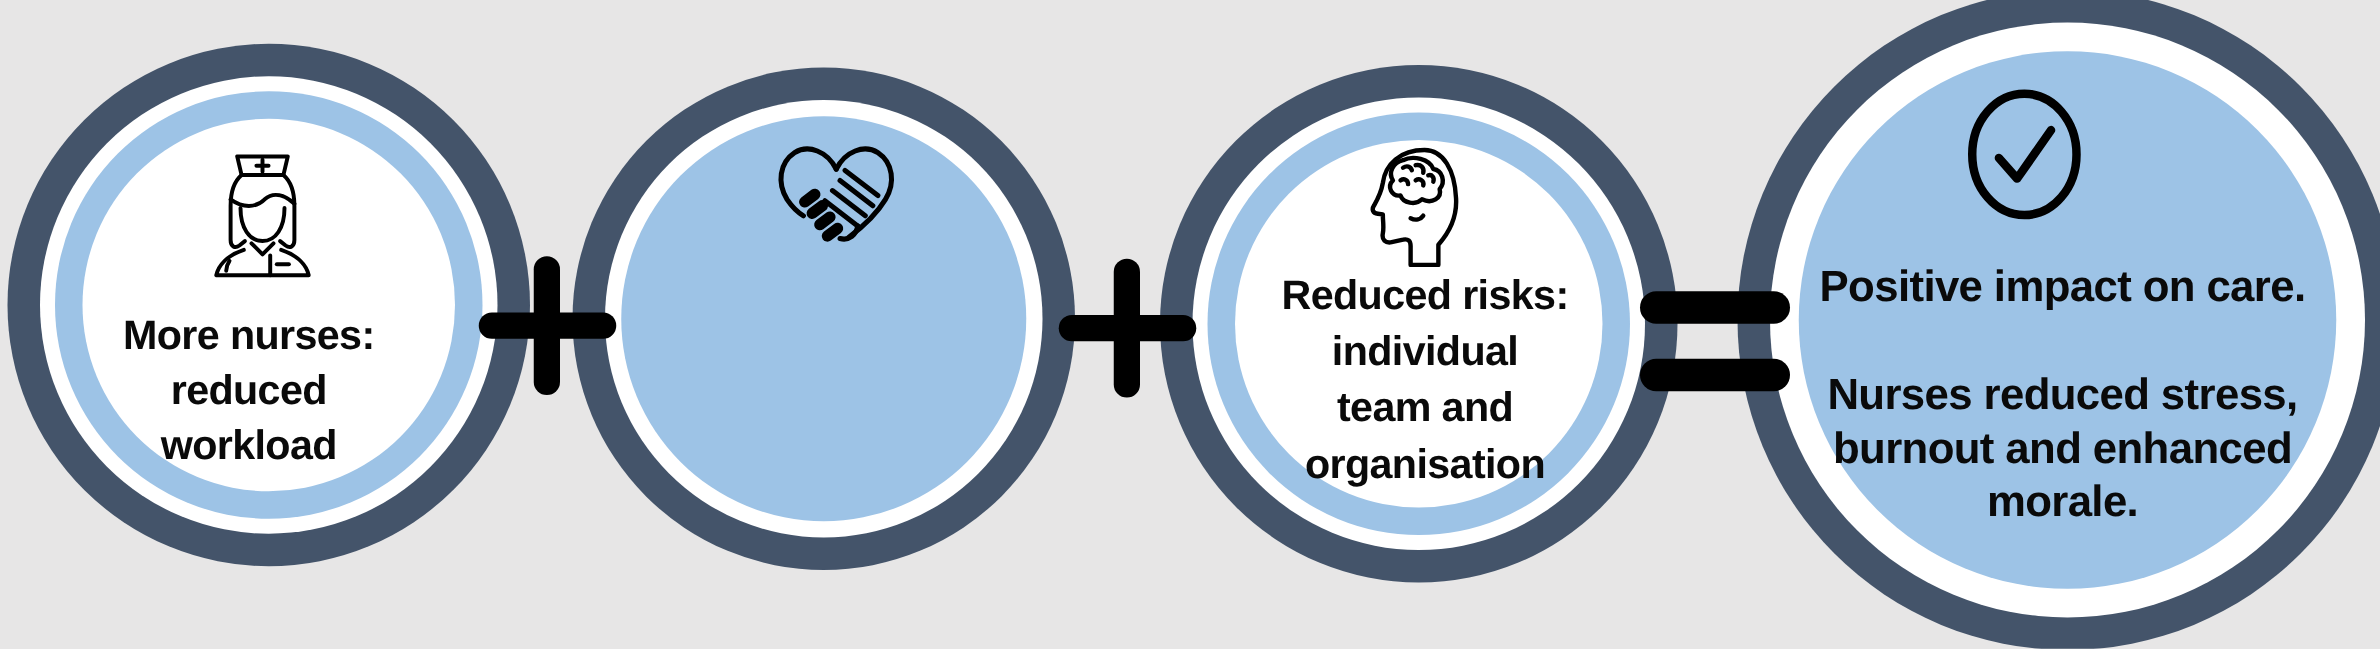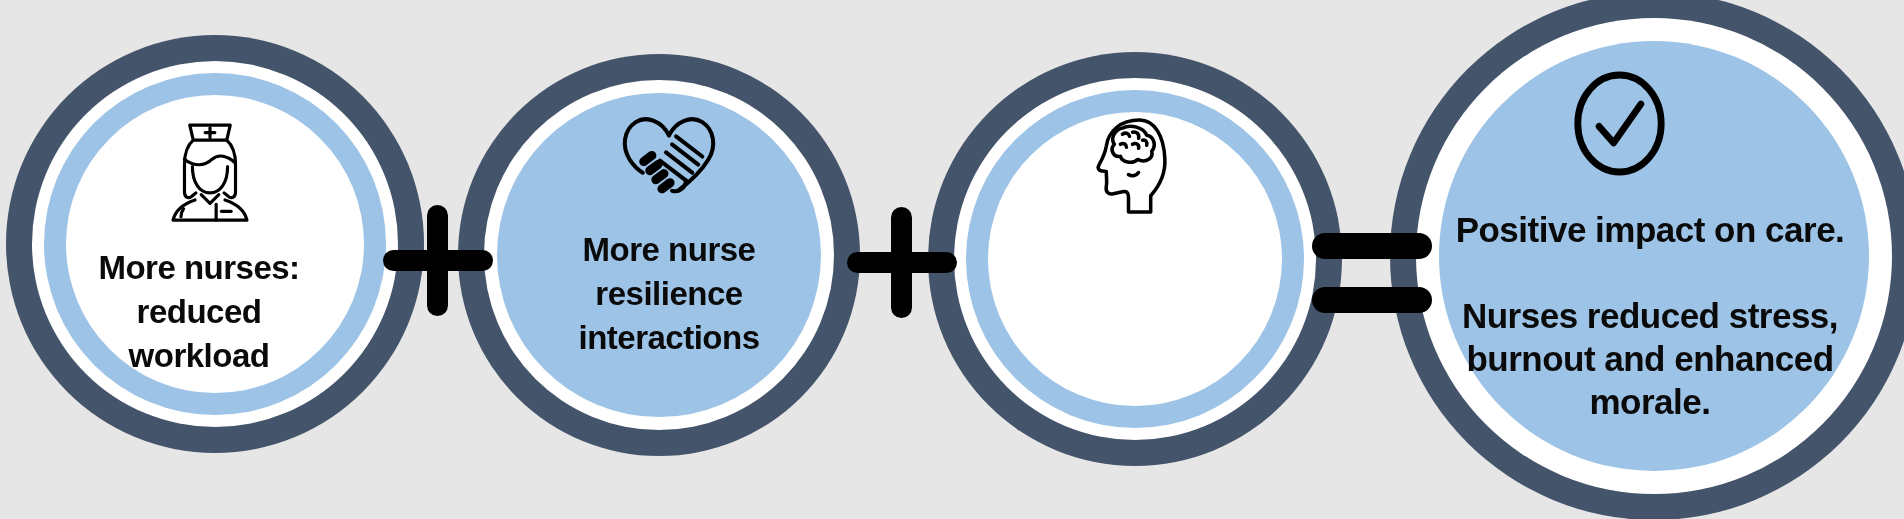--- a/index.html
+++ b/index.html
@@ -120,23 +120,20 @@
           <path d="M46 56 L72 76"></path>
           <path d="M72 76 C71 83 65 88 58 86"></path>
           <g stroke-width="9">
             <path d="M30 57 L38 51"></path>
             <path d="M36 66 L44 60"></path>
             <path d="M42 75 L50 69"></path>
             <path d="M48 84 L56 78"></path>
           </g>
         </svg>
       </span>
-      <div class="label">More nurse
-resilience
-interactions</div>
     </div>
   </div>
 
   <div class="op plus plus2">
     <div class="bar h"></div>
     <div class="bar v"></div>
   </div>
 
   <div class="circle c3">
     <div class="ring-gap"></div>
@@ -148,20 +145,24 @@
           <path d="M57 6 C38 6 26 17 24 32 C23 38 21 43 17 50 C15 53 16 56 20 56.5 L24 57 C24 63 25 67 24 72 C23 77 26 80 31 79 L40 77 C44 76 46 78 46 82 L46 97 L68 97 L68 81 C76 72 83 60 82 44 C81 22 72 6 57 6 Z"></path>
           <path d="M40 14 C32 16 28 24 32 30 C27 35 31 43 38 42 C40 48 50 50 55 45 C63 49 71 44 69 37 C74 31 71 22 64 21 C61 13 48 10 40 14 Z"></path>
           <path d="M40 20 C43 18 46 19 47 22"></path>
           <path d="M50 18 C54 17 57 20 56 24"></path>
           <path d="M38 30 C41 28 44 30 44 33"></path>
           <path d="M50 30 C53 28 57 30 56 34"></path>
           <path d="M60 26 C63 25 65 28 64 31"></path>
           <path d="M46 60 C50 62 54 61 56 58"></path>
         </svg>
       </span>
+      <div class="label">Reduced risks:
+individual
+team and
+organisation</div>
     </div>
   </div>
 
   <div class="op equals">
     <div class="bar t"></div>
     <div class="bar b"></div>
   </div>
 
   <div class="circle c4">
     <div class="ring-gap"></div>

